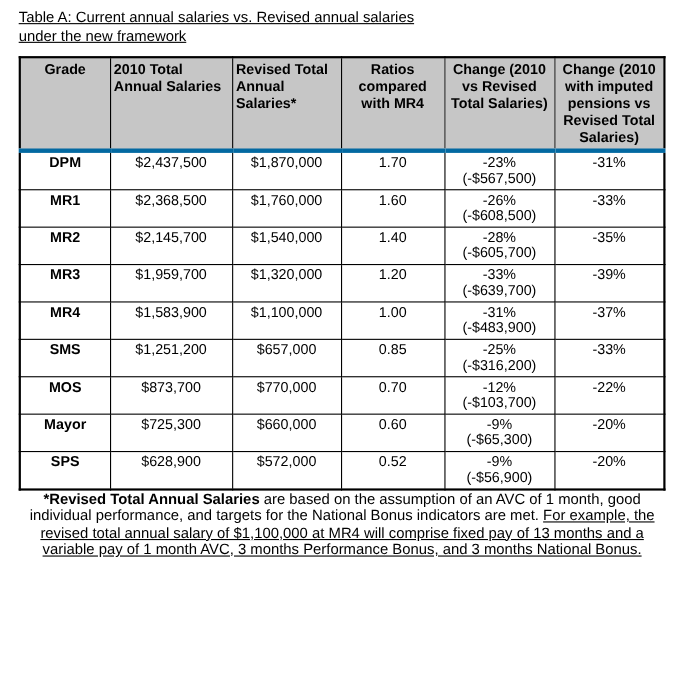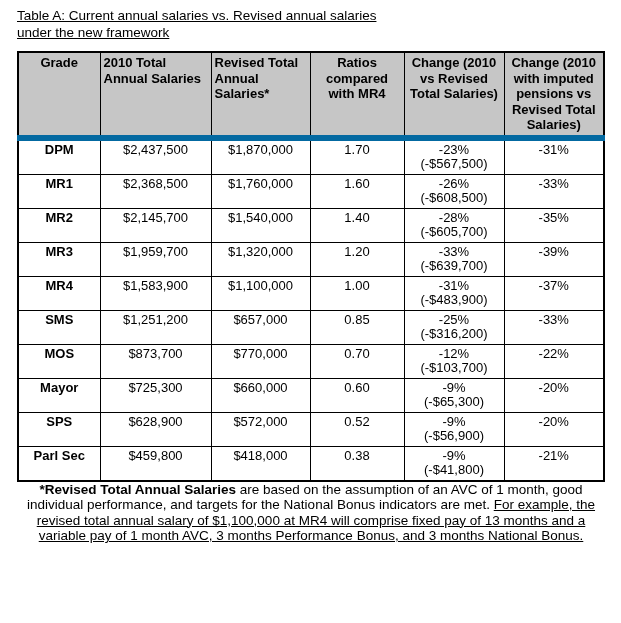--- a/index.html
+++ b/index.html
@@ -30,21 +30,21 @@
     padding: 2px 3px;
     vertical-align: top;
     font-size: 13px;
     overflow: hidden;
   }
   table.salaries thead th {
     background: #c6c6c6;
     font-weight: bold;
     line-height: 15.5px;
     height: 80px;
-    border-bottom: 6px solid #0369a1;
+    border-bottom: 4px solid #0369a1;
   }
   th.c, td { text-align: center; }
   th.l { text-align: left; }
   table.salaries td { line-height: 14.5px; }
   td.grade { font-weight: bold; }
 
   .footnote {
     font-size: 13.5px;
     line-height: 15.5px;
     text-align: center;
@@ -147,26 +147,18 @@
         <td>-20%</td>
       </tr>
       <tr>
         <td class="grade">SPS</td>
         <td>$628,900</td>
         <td>$572,000</td>
         <td>0.52</td>
         <td><span>-9%</span><br><span>(-$56,900)</span></td>
         <td>-20%</td>
       </tr>
-      <tr>
-        <td class="grade">Parl Sec</td>
-        <td>$459,800</td>
-        <td>$418,000</td>
-        <td>0.38</td>
-        <td><span>-9%</span><br><span>(-$41,800)</span></td>
-        <td>-21%</td>
-      </tr>
     </tbody>
   </table>
 
   <div class="footnote"><span class="b">*Revised Total Annual Salaries</span><span> are based on the assumption of an AVC of 1 month, good individual performance, and targets for the National Bonus indicators are met. </span><span class="un">For example, the revised total annual salary of $1,100,000 at MR4 will comprise fixed pay of 13 months and a variable pay of 1 month AVC, 3 months Performance Bonus, and 3 months National Bonus.</span></div>
 
 </div>
 
 </body></html>

